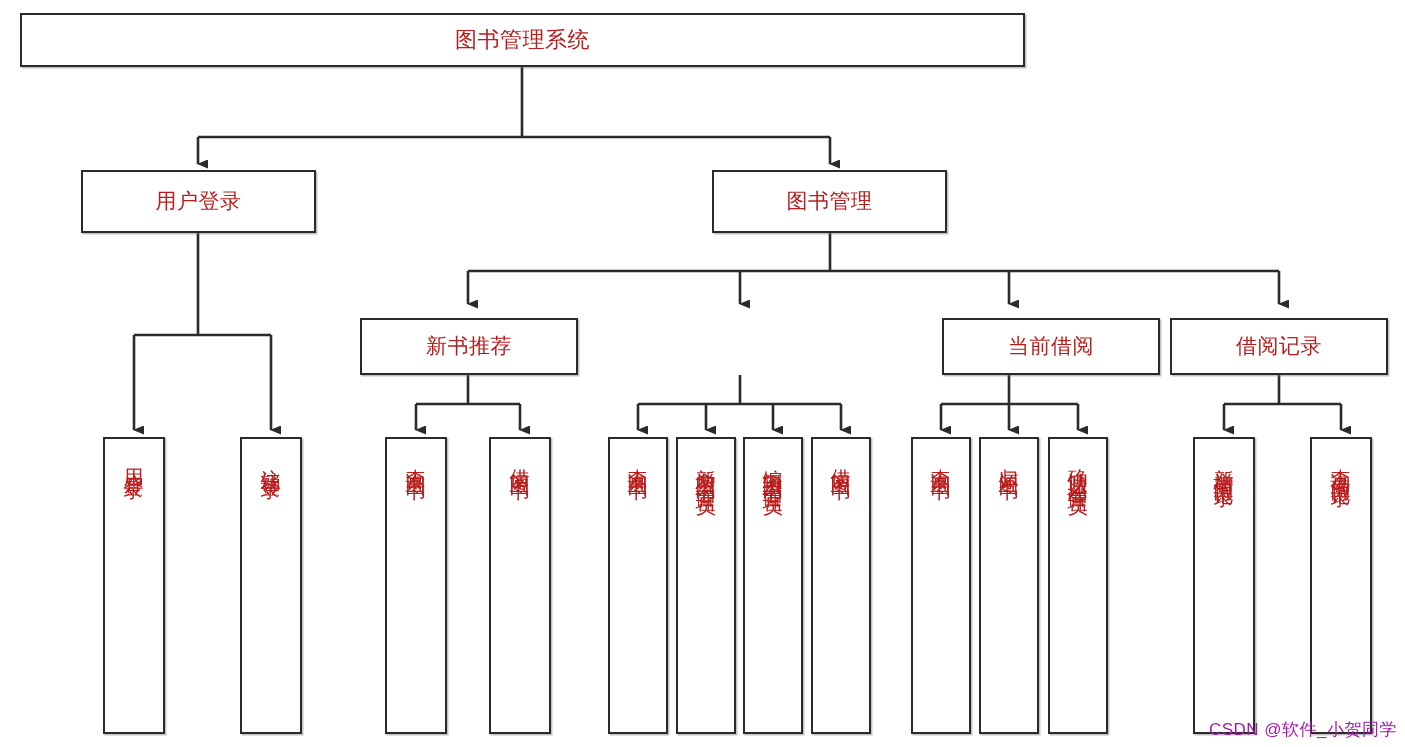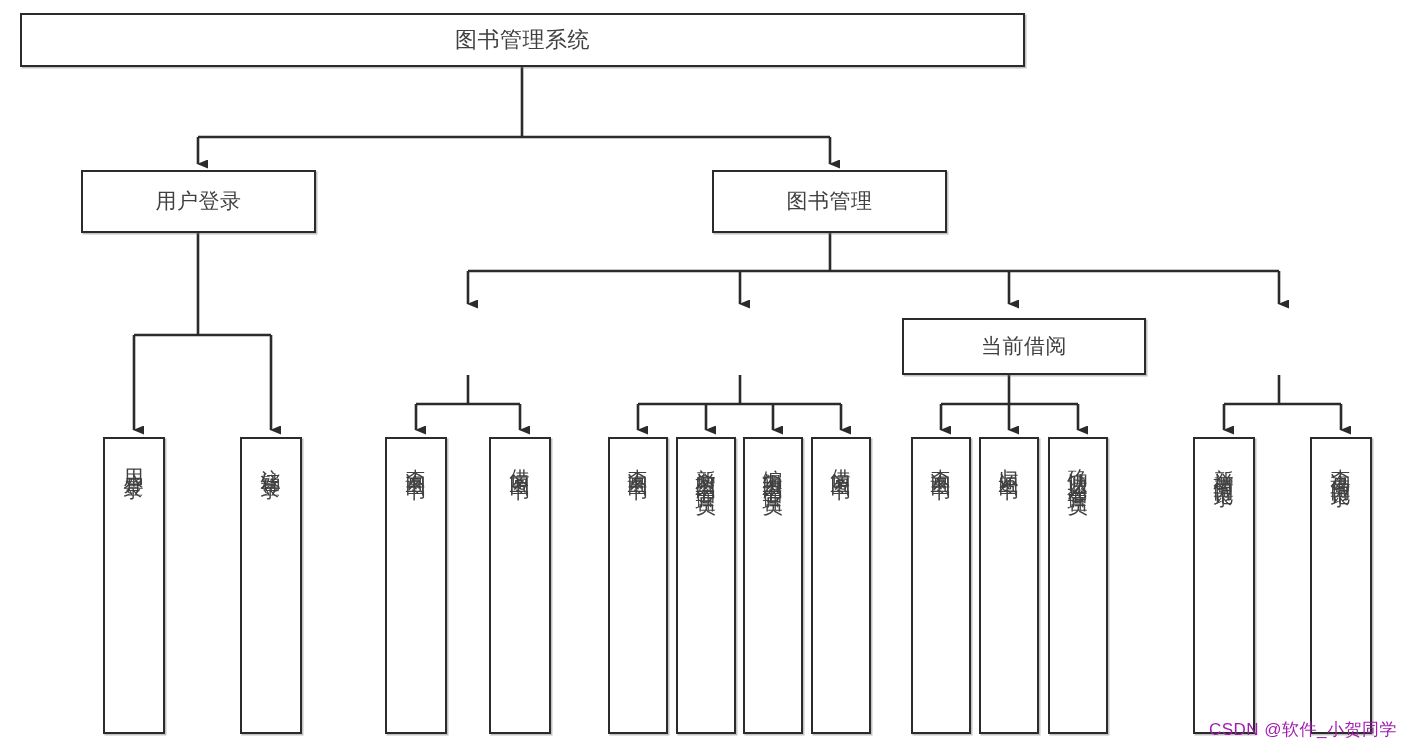--- a/index.html
+++ b/index.html
@@ -29,21 +29,21 @@
     position: absolute;
     box-sizing: border-box;
     border: 2px solid #2b2b2b;
     background: #ffffff;
     display: flex;
     align-items: center;
     justify-content: center;
     box-shadow: 1.5px 1.5px 0 rgba(120,120,120,0.45);
   }
   .node .label {
-    color: #404040;
+    color: #b91c1c;
     letter-spacing: 0.5px;
     line-height: 1.18;
     text-align: center;
     white-space: nowrap;
   }
   .node.horiz .label {
     font-size: 21px;
   }
   .node.root .label {
     font-size: 22px;
@@ -129,22 +129,28 @@
     <span class="label">图书管理系统</span>
   </div>
 
   <div class="node horiz" style="left:81px; top:170px; width:235px; height:63px;">
     <span class="label">用户登录</span>
   </div>
   <div class="node horiz" style="left:712px; top:170px; width:235px; height:63px;">
     <span class="label">图书管理</span>
   </div>
 
-  <div class="node horiz" style="left:902px; top:318px; width:244px; height:57px;">
+  <div class="node horiz" style="left:360px; top:318px; width:218px; height:57px;">
+    <span class="label">新书推荐</span>
+  </div>
+  <div class="node horiz" style="left:942px; top:318px; width:218px; height:57px;">
     <span class="label">当前借阅</span>
+  </div>
+  <div class="node horiz" style="left:1170px; top:318px; width:218px; height:57px;">
+    <span class="label">借阅记录</span>
   </div>
 
   <div class="node vert" style="left:103px; top:437px; width:62px; height:297px;">
     <span class="label">用户登录</span>
   </div>
   <div class="node vert" style="left:240px; top:437px; width:62px; height:297px;">
     <span class="label">注销登录</span>
   </div>
 
   <div class="node vert" style="left:385px; top:437px; width:62px; height:297px;">

